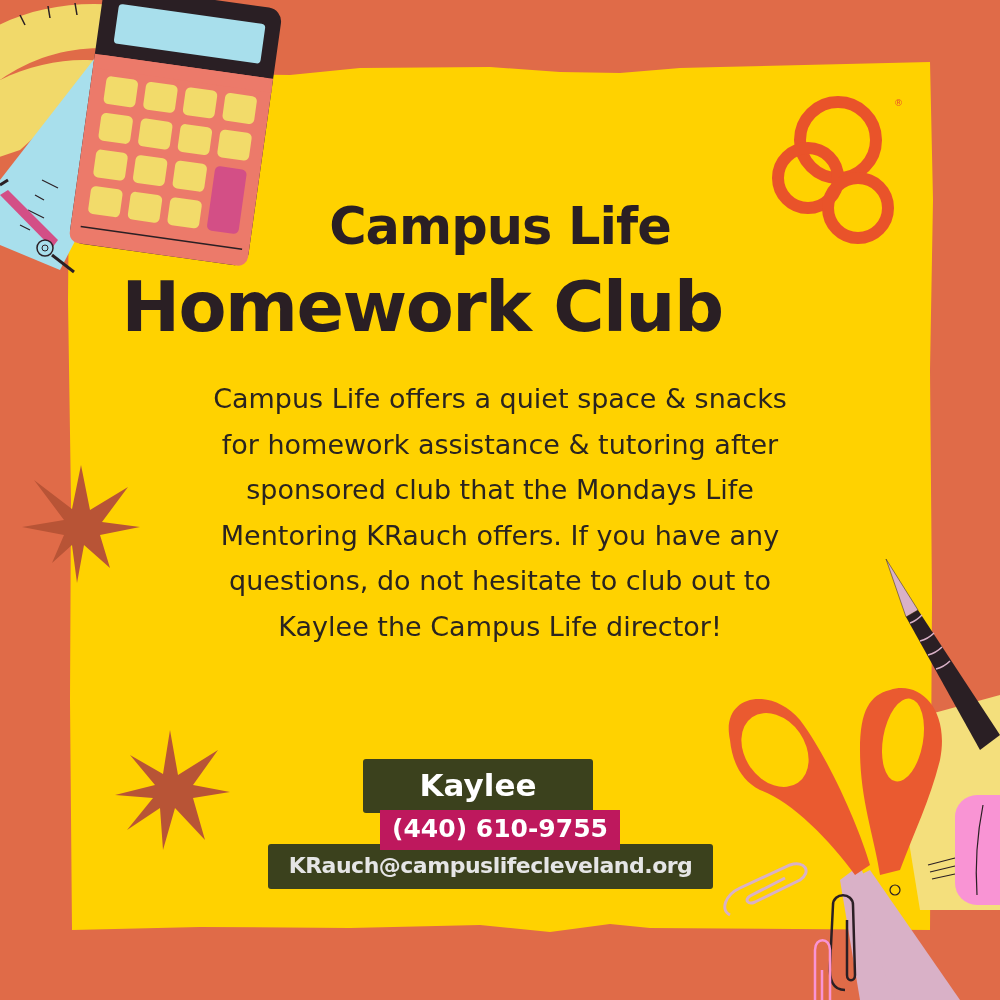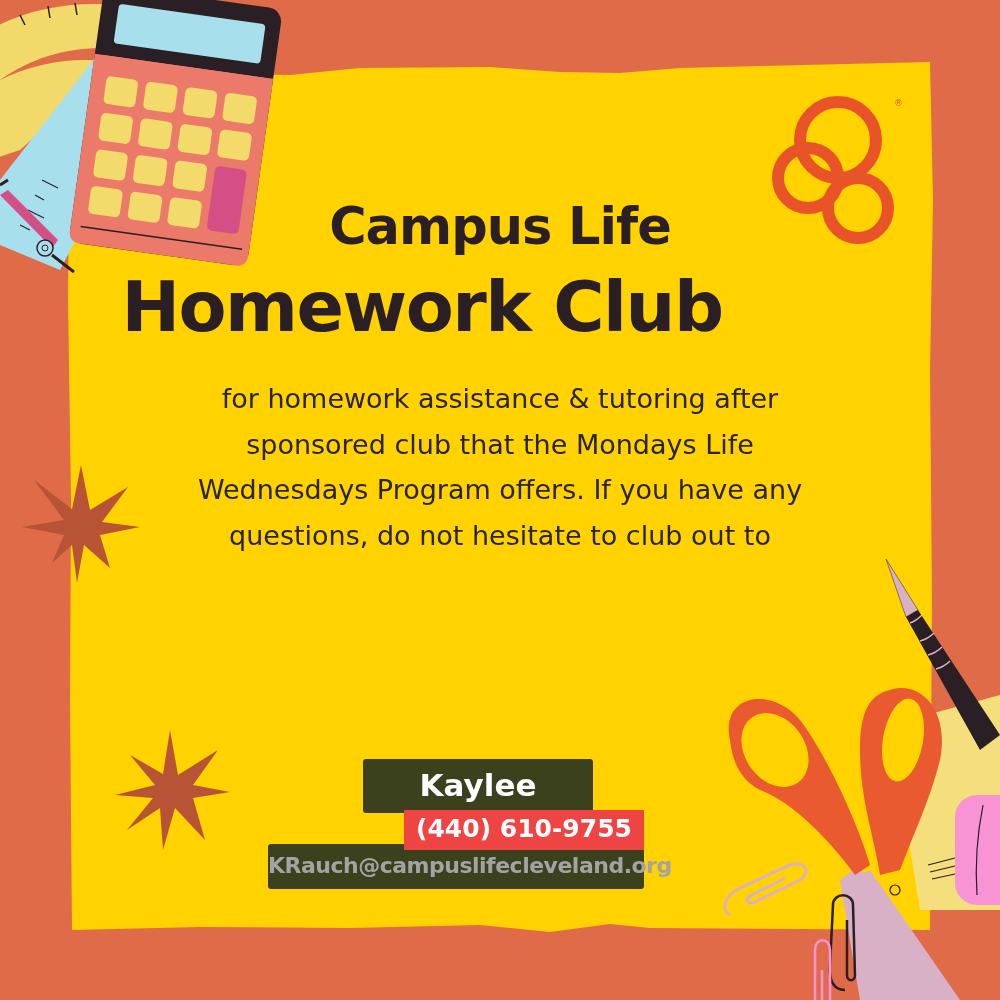--- a/index.html
+++ b/index.html
@@ -4,22 +4,22 @@
 <style>
   html, body { margin:0; padding:0; }
   body { width:1000px; height:1000px; overflow:hidden; background:#e06b48; position:relative; font-family:"Liberation Sans", sans-serif; }
   .canvas { position:absolute; left:0; top:0; width:1000px; height:1000px; }
   .panel { position:absolute; left:0; top:0; width:1000px; height:1000px; }
   .title1 { position:absolute; left:0; width:1000px; top:196px; text-align:center; font-family:"DejaVu Sans", sans-serif; font-weight:bold; font-size:52px; color:#2a1f24; letter-spacing:-1px; transform:scaleX(0.98); }
   .title2 { position:absolute; left:0; width:844px; top:266px; text-align:center; font-family:"DejaVu Sans", sans-serif; font-weight:bold; font-size:70px; color:#2a1f24; letter-spacing:-1.5px; }
   .body-text { position:absolute; left:150px; width:700px; top:376px; text-align:center; font-family:"DejaVu Sans", sans-serif; font-size:27px; line-height:45.5px; color:#2a2420; }
   .body-text div { white-space:nowrap; }
   .contact-name { position:absolute; left:363px; top:759px; width:230px; height:54px; background:#3b411d; border-radius:3px; color:#fff; font-family:"DejaVu Sans", sans-serif; font-weight:bold; font-size:31px; text-align:center; line-height:52px; }
-  .contact-phone { position:absolute; left:380px; top:810px; width:240px; height:40px; background:#ef4444; color:#fff; font-family:"DejaVu Sans", sans-serif; font-weight:bold; font-size:25px; text-align:center; line-height:38px;margin-left:24px; }
-  .contact-email { position:absolute; left:268px; top:844px; width:376px; height:45px; background:#3b411d; border-radius:3px; color:#a3a3a3; font-family:"DejaVu Sans", sans-serif; font-weight:bold; font-size:22px; text-align:center; line-height:43px; letter-spacing:-0.5px; }
+  .contact-phone { position:absolute; left:380px; top:810px; width:240px; height:40px; background:#be185d; color:#fff; font-family:"DejaVu Sans", sans-serif; font-weight:bold; font-size:25px; text-align:center; line-height:38px; }
+  .contact-email { position:absolute; left:268px; top:844px; width:445px; height:45px; background:#3b411d; border-radius:3px; color:#e5e5e5; font-family:"DejaVu Sans", sans-serif; font-weight:bold; font-size:22px; text-align:center; line-height:43px; letter-spacing:-0.5px; }
   svg { position:absolute; overflow:visible; }
 </style>
 </head>
 <body>
 
 <div class="canvas">
 
   <svg class="panel" width="1000" height="1000" viewBox="0 0 1000 1000">
     <polygon fill="#ffd200" points="70,72 290,75 360,68 490,67 560,72 620,73 680,68 720,67 930,62 933,200 930,370 932,600 930,930 650,928 610,924 550,932 480,925 350,928 200,927 72,930 70,700 71,500 68,300"></polygon>
   </svg>
@@ -94,24 +94,26 @@
     <polygon fill="#b85436" points="59,0 68,45 106,22 80,57 118,62 78,70 88,103 62,80 55,118 50,80 30,98 42,70 0,62 42,55 12,15 50,44"></polygon>
   </svg>
   <svg style="left:115;top:730" width="120" height="120" viewBox="0 0 120 120">
     <polygon fill="#b85436" points="55,0 63,45 103,20 78,55 115,62 78,68 90,110 60,78 48,120 45,78 12,100 38,68 0,65 40,55 15,25 48,44"></polygon>
   </svg>
 
   <div class="title1">Campus Life</div>
   <div class="title2">Homework Club</div>
 
   <div class="body-text">
+    <div>Campus Life offers a quiet space &amp; snacks</div>
     <div>for homework assistance &amp; tutoring after</div>
     <div>sponsored club that the Mondays Life</div>
-    <div>Wednesdays Program offers. If you have any</div>
+    <div>Mentoring KRauch offers. If you have any</div>
     <div>questions, do not hesitate to club out to</div>
+    <div>Kaylee the Campus Life director!</div>
   </div>
 
   <div class="contact-name">Kaylee Rauch</div>
   <div class="contact-email">KRauch@campuslifecleveland.org</div>
   <div class="contact-phone">(440) 610-9755</div>
 
   <svg style="left:890;top:680" width="110" height="230" viewBox="0 0 110 230">
     <polygon points="0,45 110,15 110,230 30,230" fill="#f4df7c"></polygon>
     <g stroke="#2a1f24" stroke-width="1.2">
         <line x1="38" y1="185" x2="65" y2="178"></line>

